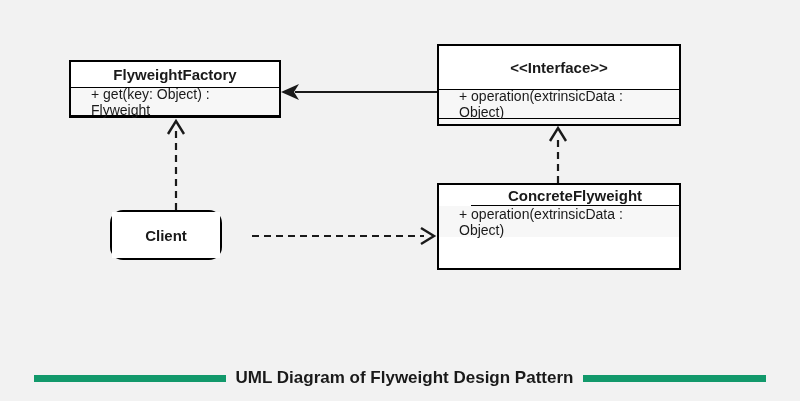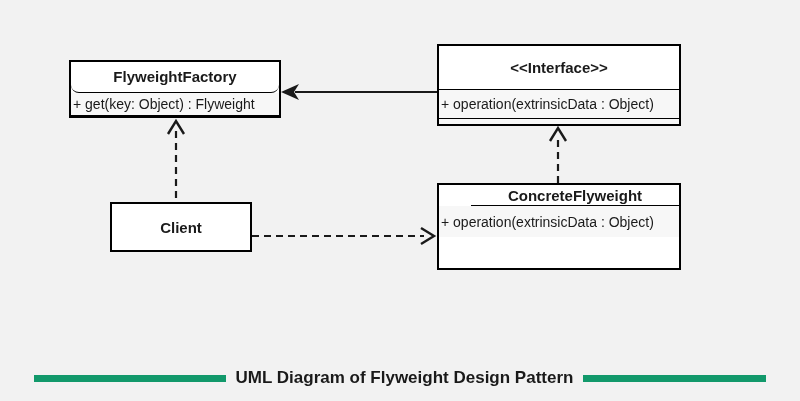--- a/index.html
+++ b/index.html
@@ -35,40 +35,40 @@
     flex-direction: column;
     justify-content: center;
     line-height: 19px;
     border-bottom: 1px solid #000000;
   }
   .uml-member {
     background: var(--member-bg);
     font-size: 14px;
     display: flex;
     align-items: center;
-    padding: 0 2px;
+    padding: 0 20px;
     border-bottom: 1px solid #000000;
   }
   .uml-member:last-child { border-bottom: none; }
   .uml-empty { background: var(--member-bg); flex: 1; }
 
   #box-flyweight-factory { left: 69px;  top: 60px;  width: 212px; height: 58px; }
-  #box-flyweight-factory .uml-title  { height: 37px; border-radius: 8px; }
+  #box-flyweight-factory .uml-title  { height: 37px; }
   #box-flyweight-factory .uml-member { height: 28px; border-bottom: 1px solid #000; }
 
   #box-flyweight { left: 437px; top: 44px;  width: 244px; height: 82px; }
   #box-flyweight .uml-title  { height: 44px; }
   #box-flyweight .uml-member { height: 29px; border-bottom: 1px solid #000; }
 
   #box-concrete-flyweight { left: 437px; top: 183px; width: 244px; height: 87px; }
   #box-concrete-flyweight .uml-title  { height: 21px; margin-left: 32px; }
   #box-concrete-flyweight .uml-member { height: 31px; }
   #box-concrete-flyweight .uml-member + .uml-member { border-bottom: none; flex: 1; }
 
-  #box-client { left: 110px; top: 202px; width: 142px; height: 50px; }
+  #box-client { left: 110px; top: 210px; width: 112px; height: 50px; border-radius: 13px; }
   #box-client .uml-title { flex: 1; border-bottom: none; }
 
   .caption {
     position: absolute;
     left: 0; top: 364px; width: 800px; height: 28px;
     display: flex;
     align-items: center;
     justify-content: center;
   }
   .caption-bar { height: 7px; background: var(--accent); }

